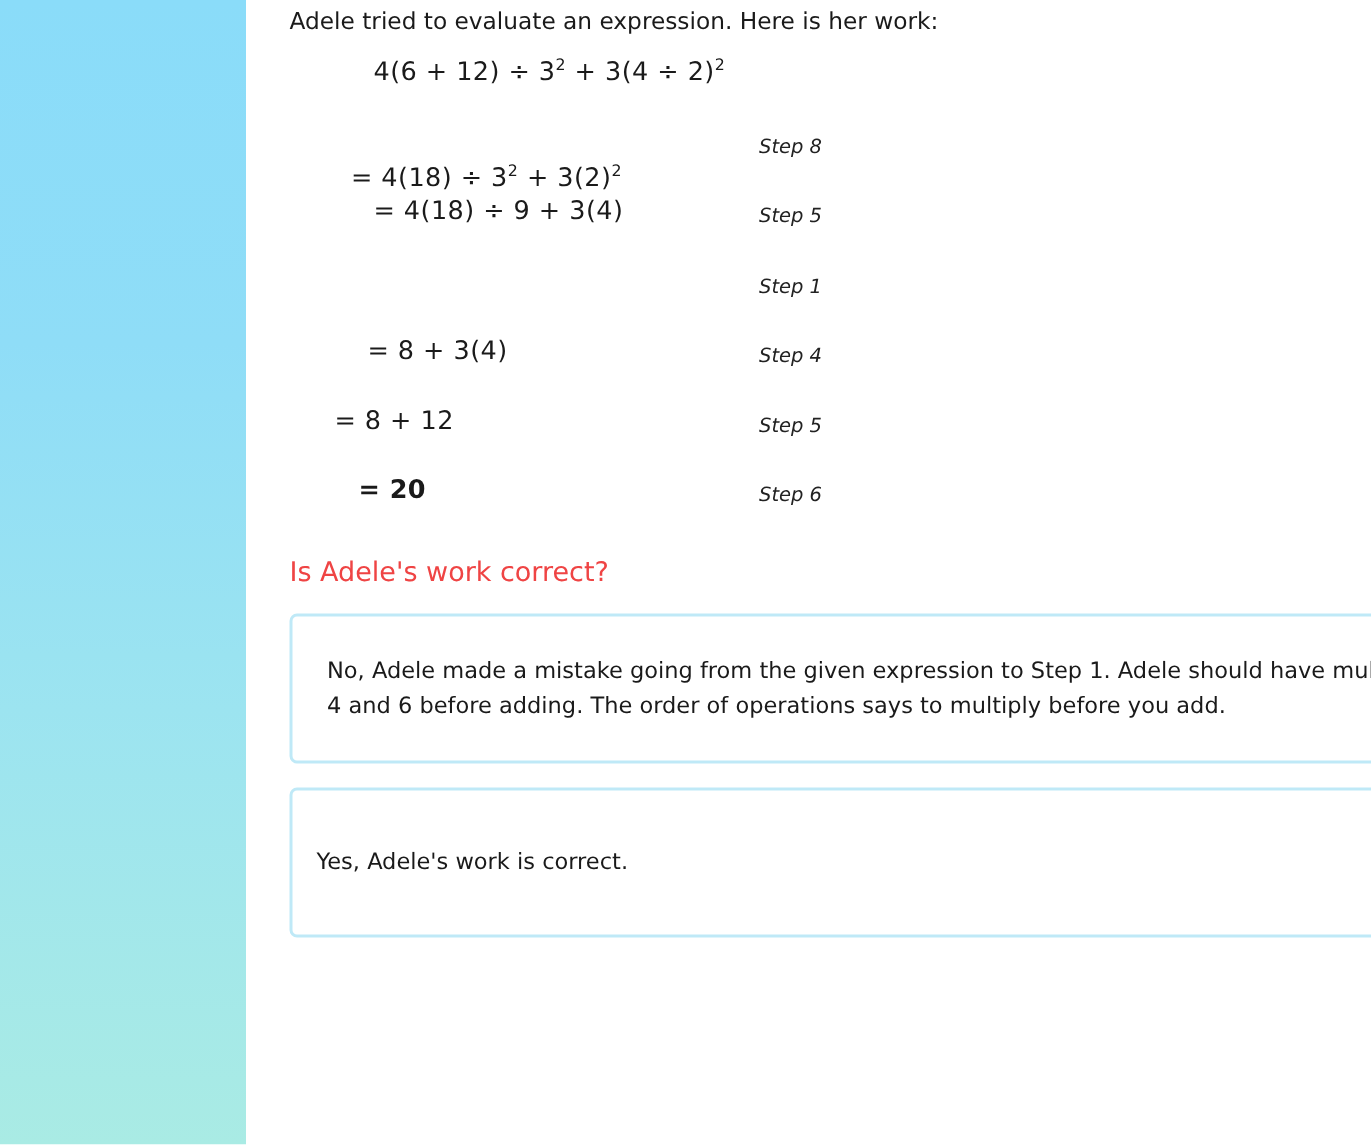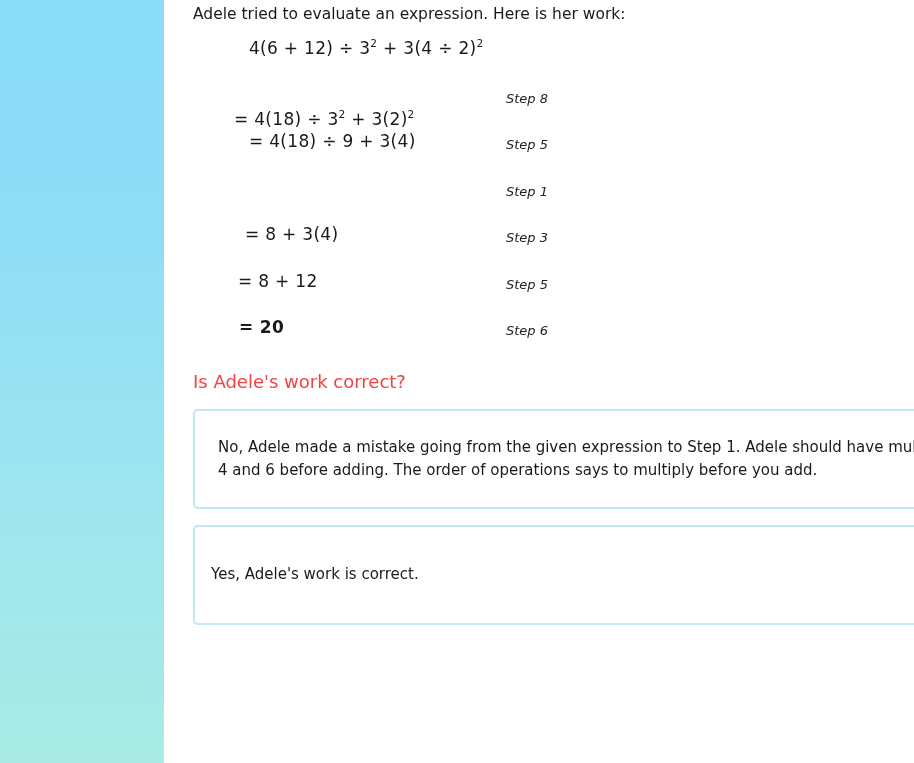--- a/index.html
+++ b/index.html
@@ -131,25 +131,25 @@
         <span class="expr" style="left:56px;">= 4(18) ÷ 9 + 3(4)</span>
         <span class="step-label">Step 5</span>
       </div>
 
       <div class="work-row">
         <span class="step-label">Step 1</span>
       </div>
 
       <div class="work-row">
         <span class="expr" style="left:42px;margin-left:10px;">= 8 + 3(4)</span>
-        <span class="step-label">Step 3</span>
+        <span class="step-label">Step 4</span>
       </div>
 
       <div class="work-row">
-        <span class="expr" style="left:45px;">= 8 + 12</span>
+        <span class="expr" style="left:30px;">= 8 + 12</span>
         <span class="step-label">Step 5</span>
       </div>
 
       <div class="work-row">
         <span class="expr" style="left:46px;font-weight:bold;">= 20</span>
         <span class="step-label">Step 6</span>
       </div>
 
     </div>
 

